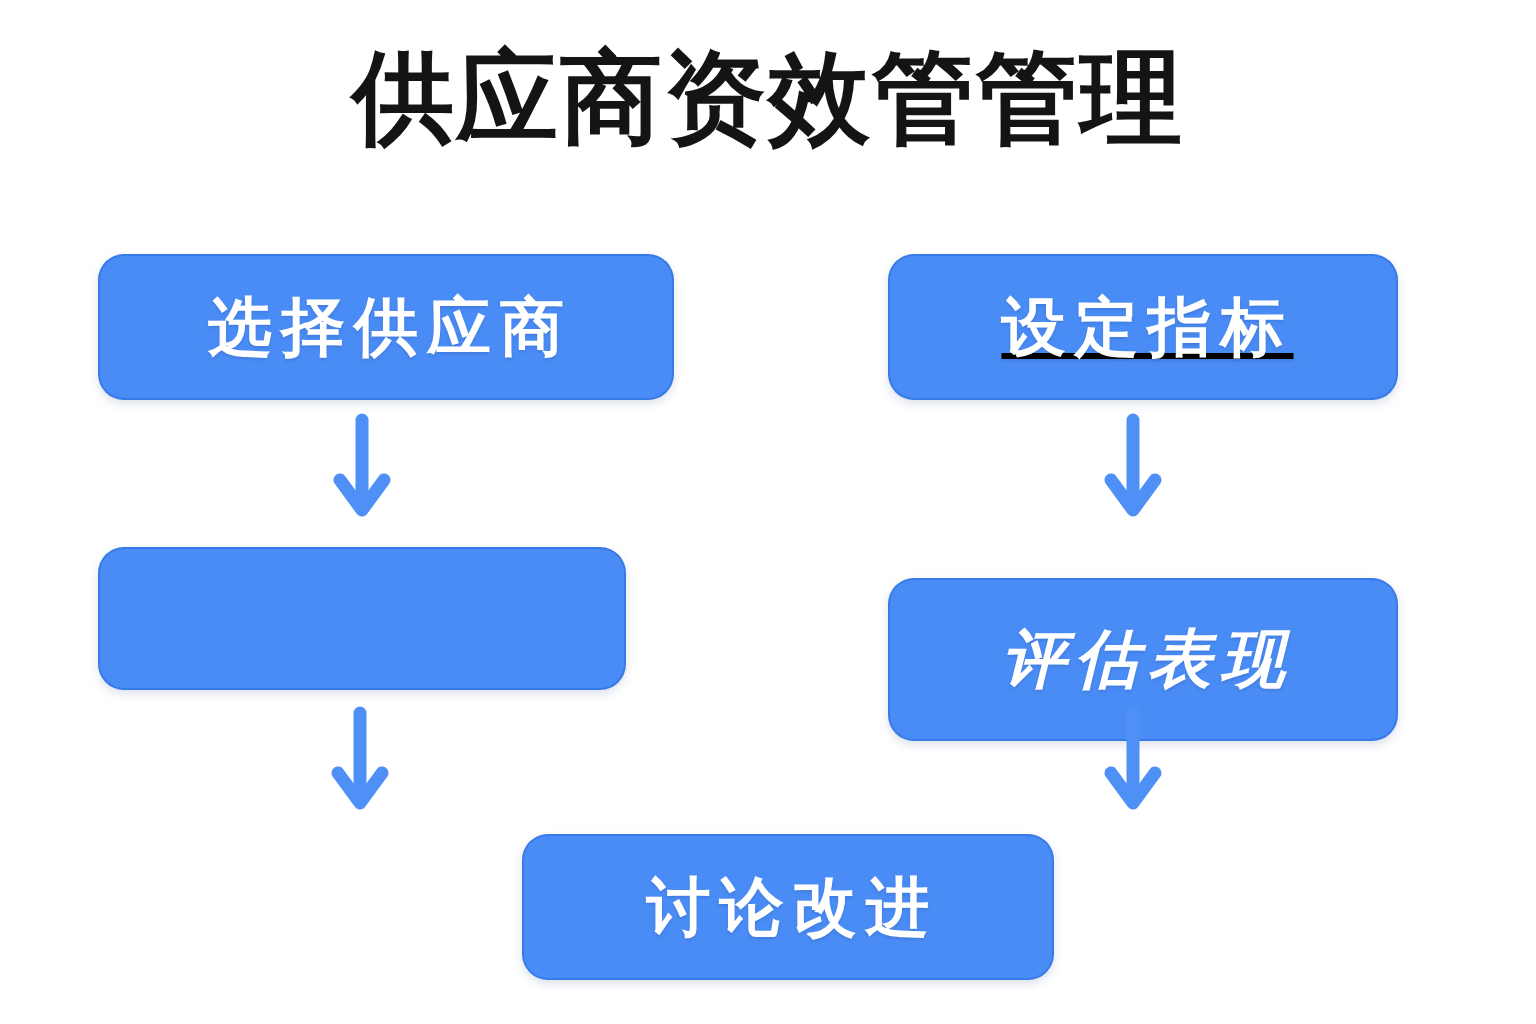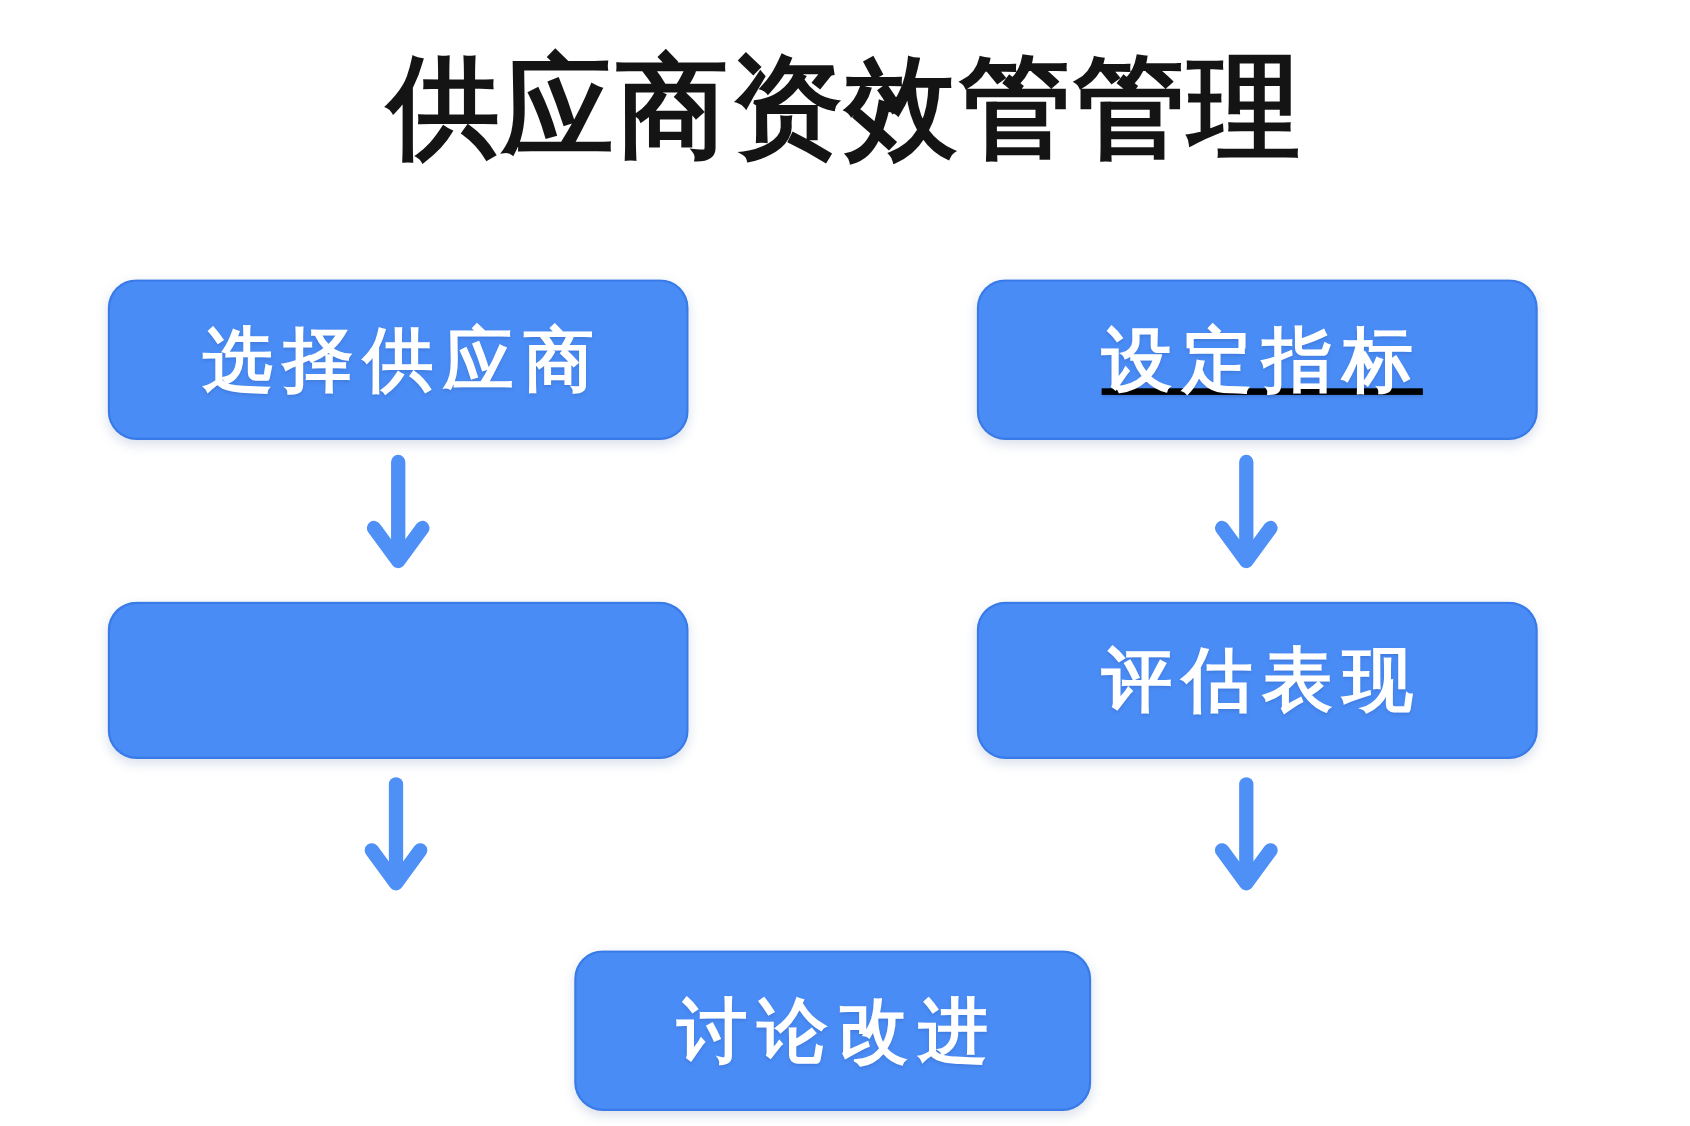--- a/index.html
+++ b/index.html
@@ -42,25 +42,25 @@
   }
   .node .label {
     color: #ffffff;
     font-size: 64px;
     font-weight: 700;
     letter-spacing: 9px;
     text-indent: 9px; 
     white-space: nowrap;
     text-shadow: 0 2px 3px rgba(40, 80, 160, 0.25);
   }
-  .box-l1 { left: 98px;  top: 254px; width: 528px; height: 146px; }
+  .box-l1 { left: 98px;  top: 254px; width: 576px; height: 146px; }
   .box-r1 { left: 888px; top: 254px; width: 510px; height: 146px; text-decoration: underline; }
   .box-l2 { left: 98px;  top: 547px; width: 528px; height: 143px; }
-  .box-r2 { left: 888px; top: 547px; width: 510px; height: 143px; }
-  .box-b  { left: 522px; top: 864px; width: 470px; height: 146px; text-align: right; }
+  .box-r2 { left: 888px; top: 578px; width: 510px; height: 163px; font-style: italic; }
+  .box-b  { left: 522px; top: 834px; width: 532px; height: 146px; text-align: right; }
   .arrow {
     position: absolute;
     width: 64px;
     height: 112px;
   }
   .arrow svg { display: block; width: 100%; height: 100%; }
   .arr-l1 { left: 330px;  top: 411px; }
   .arr-r1 { left: 1101px; top: 411px; }
   .arr-l2 { left: 328px;  top: 704px; }
   .arr-r2 { left: 1101px; top: 704px; }

